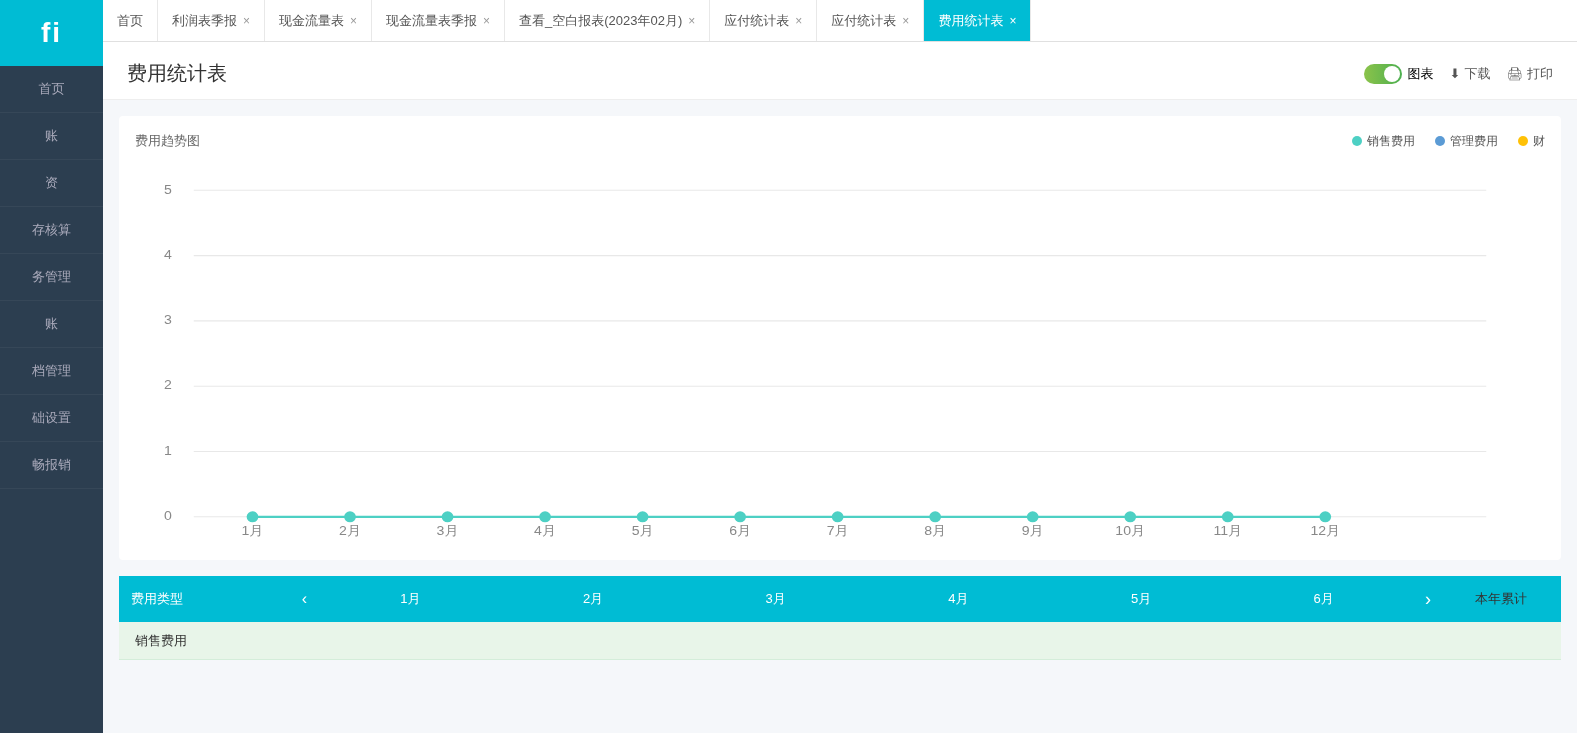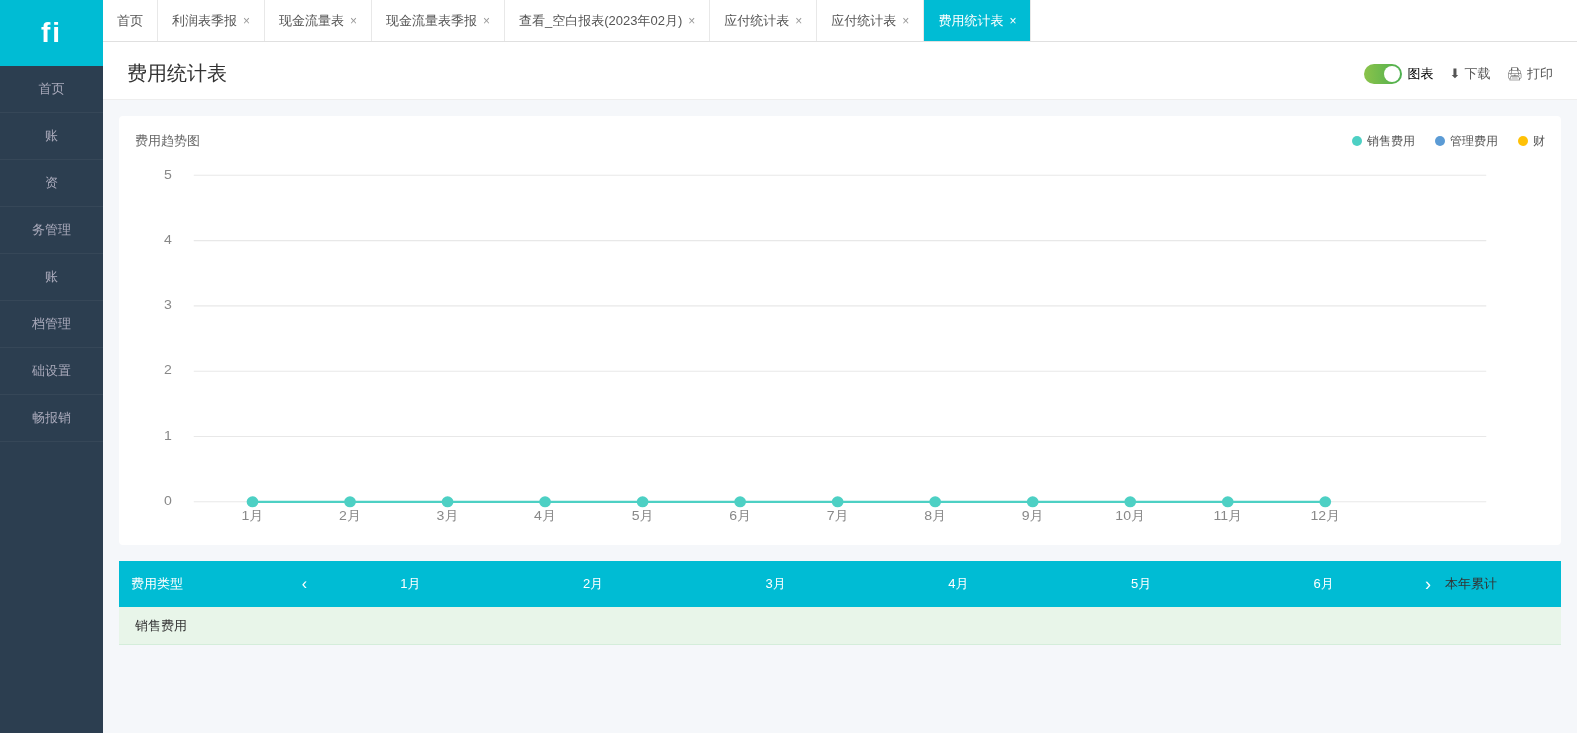--- a/index.html
+++ b/index.html
@@ -144,21 +144,21 @@
     .chart-section {
       margin: 16px;
       background: #fff;
       border-radius: 4px;
       padding: 16px;
     }
     .chart-header {
       display: flex;
       align-items: center;
       justify-content: space-between;
-      margin-bottom: 9px;
+      margin-bottom: 24px;
     }
     .chart-title {
       font-size: 13px;
       color: #666;
     }
     .chart-legend {
       display: flex;
       align-items: center;
       gap: 20px;
     }
@@ -229,33 +229,35 @@
       color: #333;
     }
     .table-data-cell.type-col {
       flex: 0 0 200px;
       text-align: left;
       padding-left: 16px;
       color: #333;
     }
     .year-total-col {
       flex: 0 0 120px;
+      text-align: center;
       font-size: 13px;
       padding: 8px 4px;
       color: #333;
     }
   </style>
 </head>
 <body>
 
 <div class="sidebar">
   <div class="sidebar-logo">fi</div>
   <div class="sidebar-item">首页</div>
   <div class="sidebar-item">账</div>
   <div class="sidebar-item">资</div>
+  <div class="sidebar-item">存核算</div>
   <div class="sidebar-item">务管理</div>
   <div class="sidebar-item">账</div>
   <div class="sidebar-item">档管理</div>
   <div class="sidebar-item">础设置</div>
   <div class="sidebar-item">畅报销</div>
 </div>
 
 <div class="main">
 
   <div class="tab-bar">

